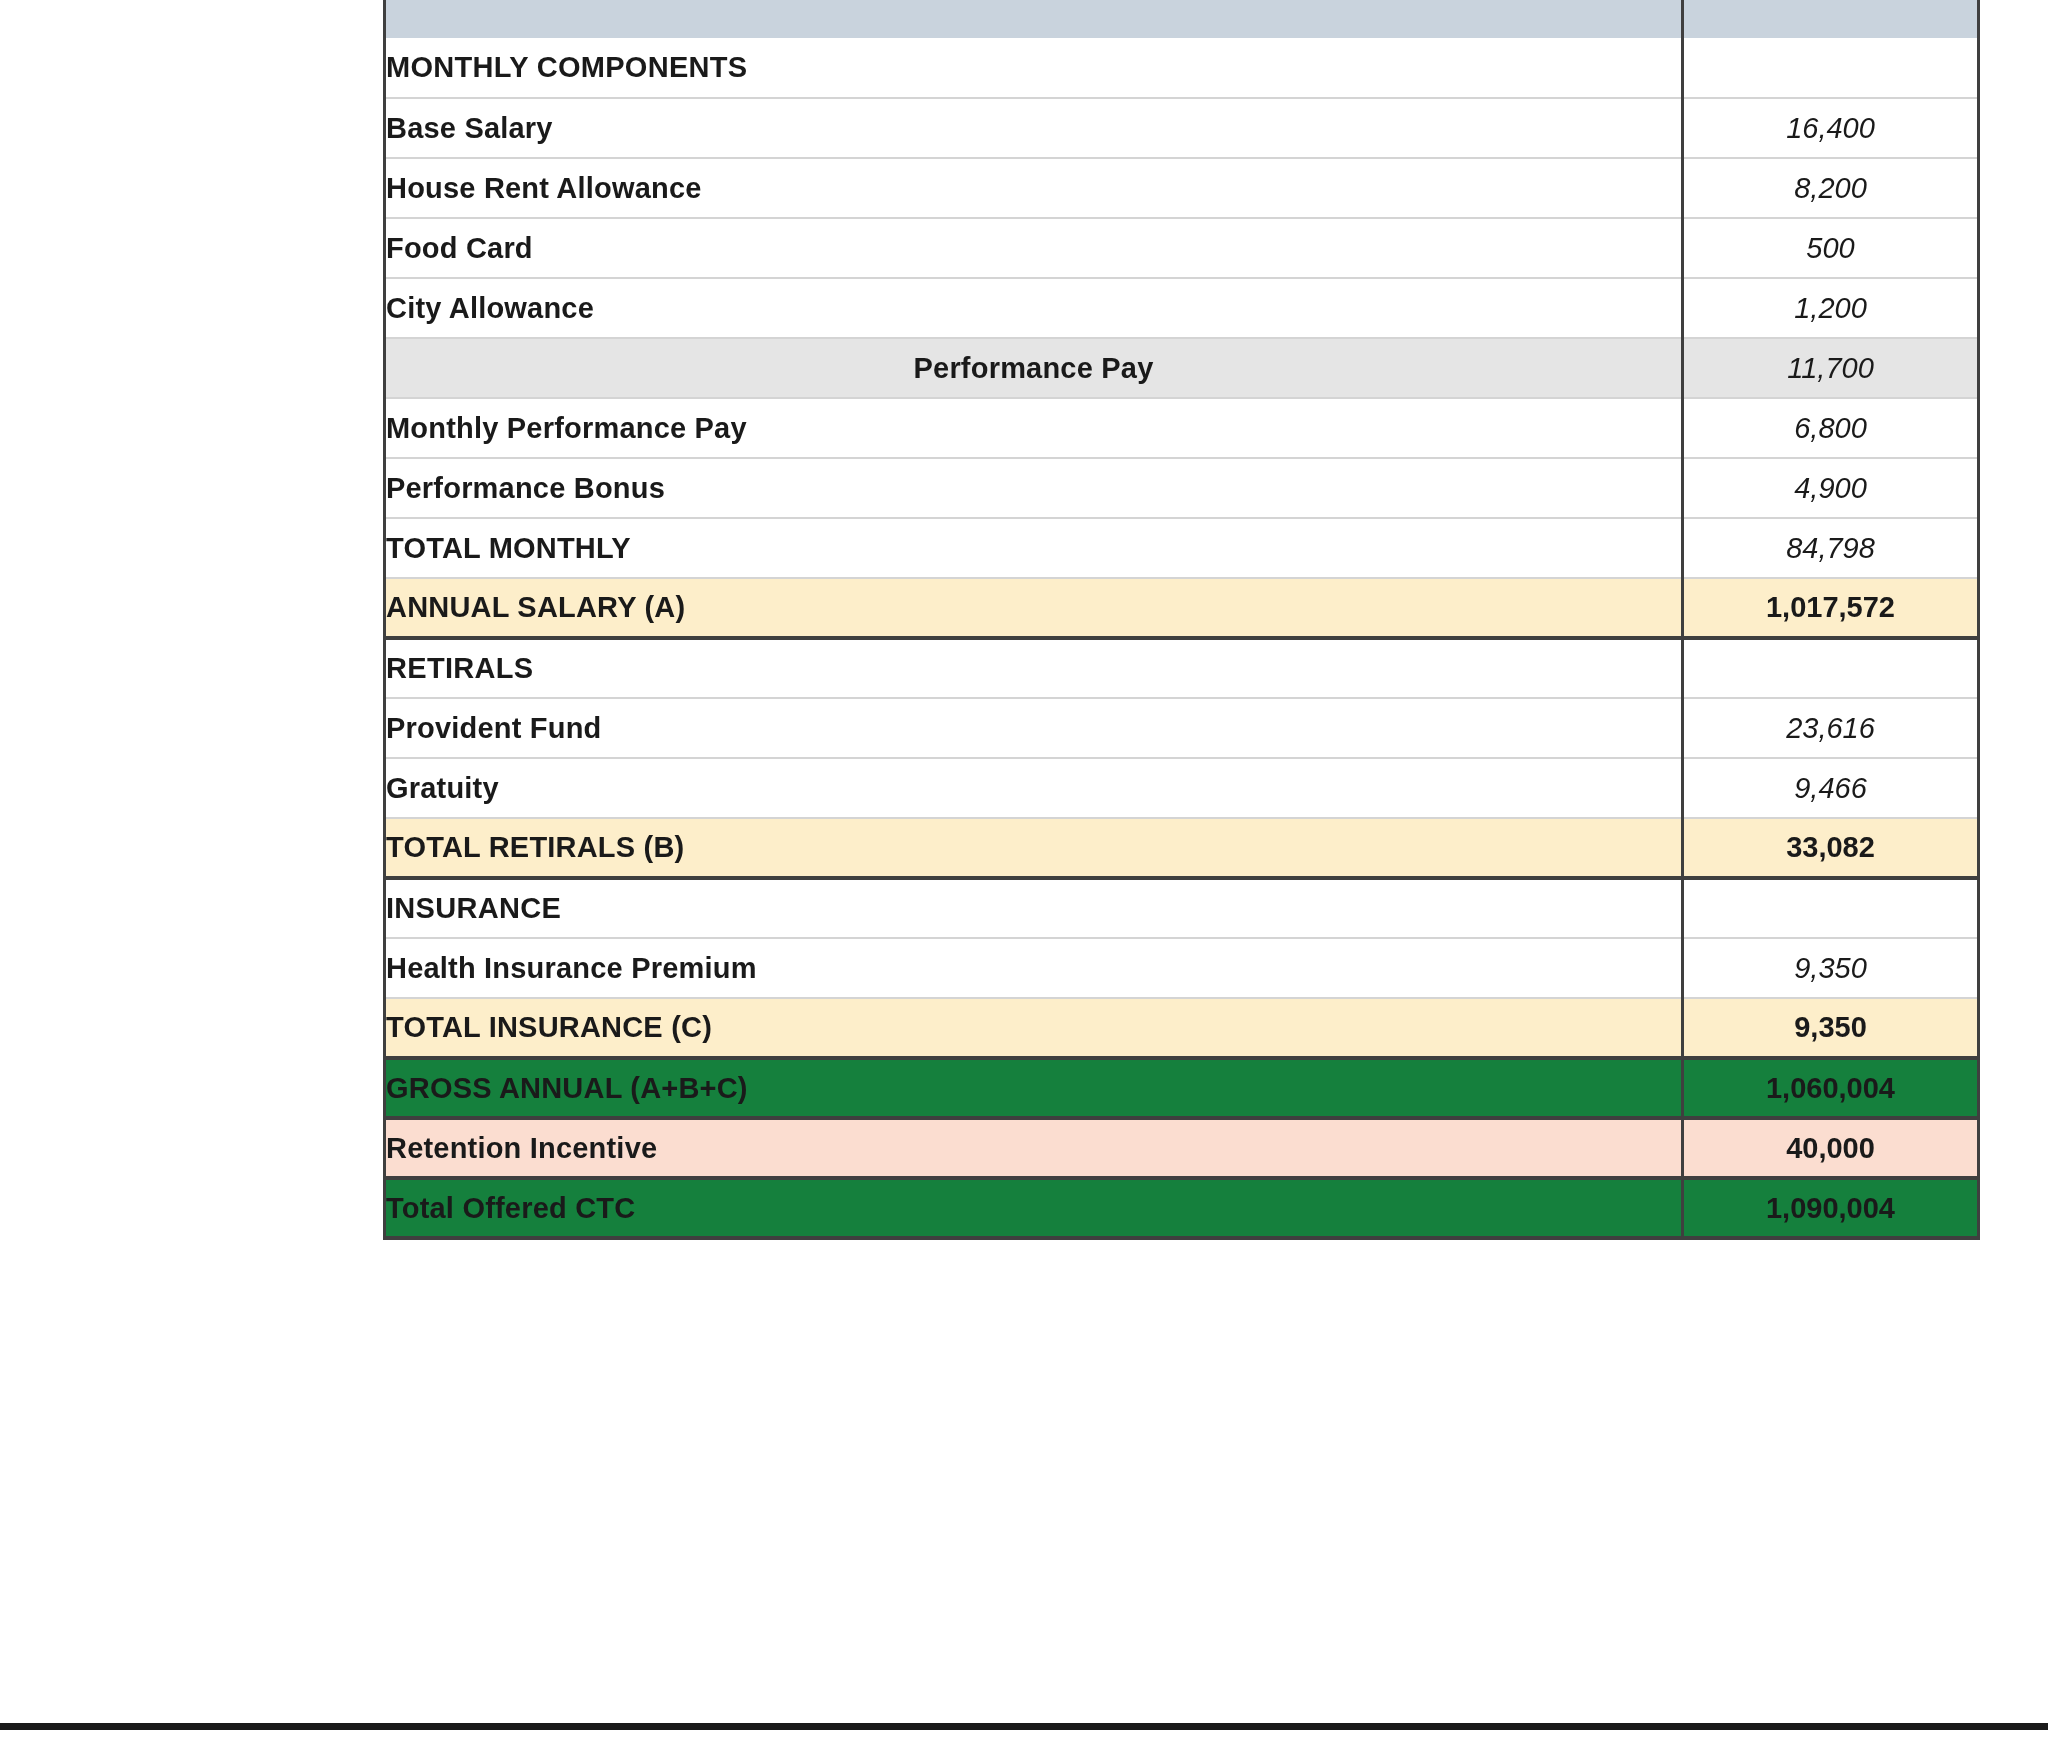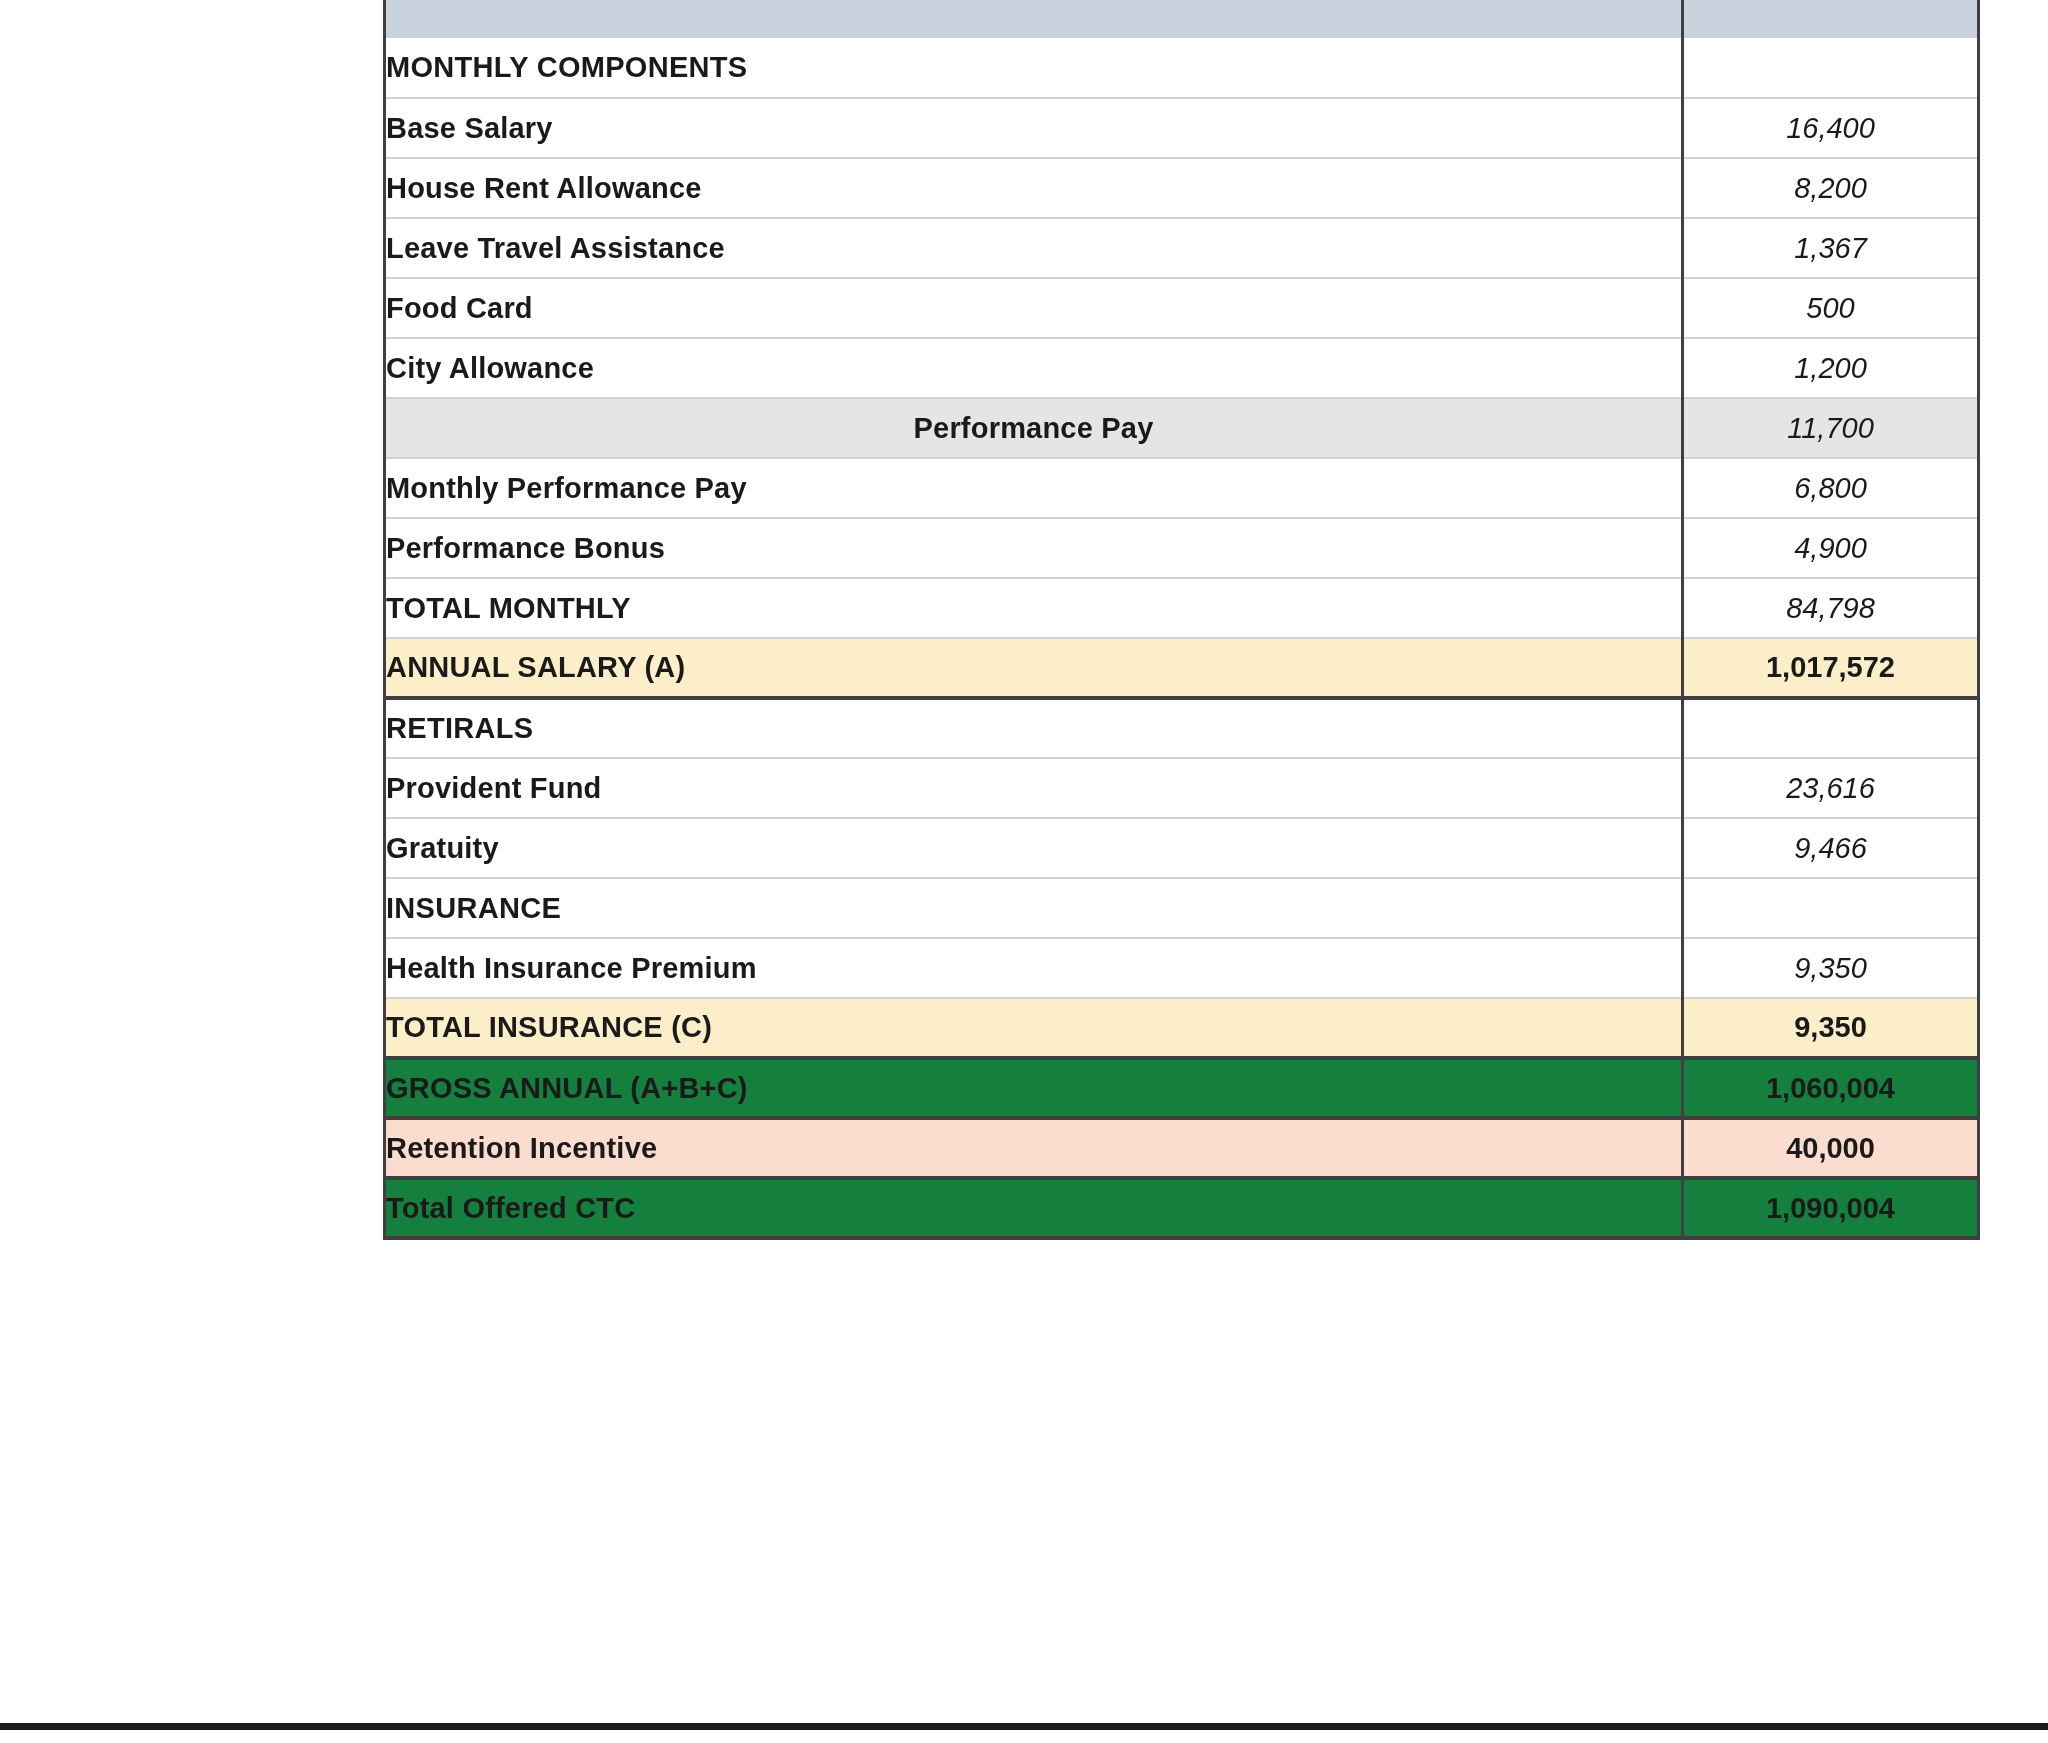--- a/index.html
+++ b/index.html
@@ -125,24 +125,20 @@
         </tr>
         <tr class="plain rowline">
           <td class="lbl">Base Salary</td>
           <td class="val">16,400</td>
         </tr>
         <tr class="plain rowline">
           <td class="lbl">House Rent Allowance</td>
           <td class="val">8,200</td>
         </tr>
         <tr class="plain rowline">
-          <td class="lbl">Leave Travel Assistance</td>
-          <td class="val">1,367</td>
-        </tr>
-        <tr class="plain rowline">
           <td class="lbl">Food Card</td>
           <td class="val">500</td>
         </tr>
         <tr class="plain rowline">
           <td class="lbl">City Allowance</td>
           <td class="val">1,200</td>
         </tr>
         <tr class="gray rowline">
           <td class="lbl">Performance Pay</td>
           <td class="val">11,700</td>
@@ -169,20 +165,24 @@
           <td class="val"></td>
         </tr>
         <tr class="plain rowline">
           <td class="lbl">Provident Fund</td>
           <td class="val">23,616</td>
         </tr>
         <tr class="plain rowline">
           <td class="lbl">Gratuity</td>
           <td class="val">9,466</td>
         </tr>
+        <tr class="cream thick">
+          <td class="lbl">TOTAL RETIRALS (B)</td>
+          <td class="val strong">33,082</td>
+        </tr>
 
         <tr class="plain rowline">
           <td class="section">INSURANCE</td>
           <td class="val"></td>
         </tr>
         <tr class="plain rowline">
           <td class="lbl">Health Insurance Premium</td>
           <td class="val">9,350</td>
         </tr>
         <tr class="cream thick">

